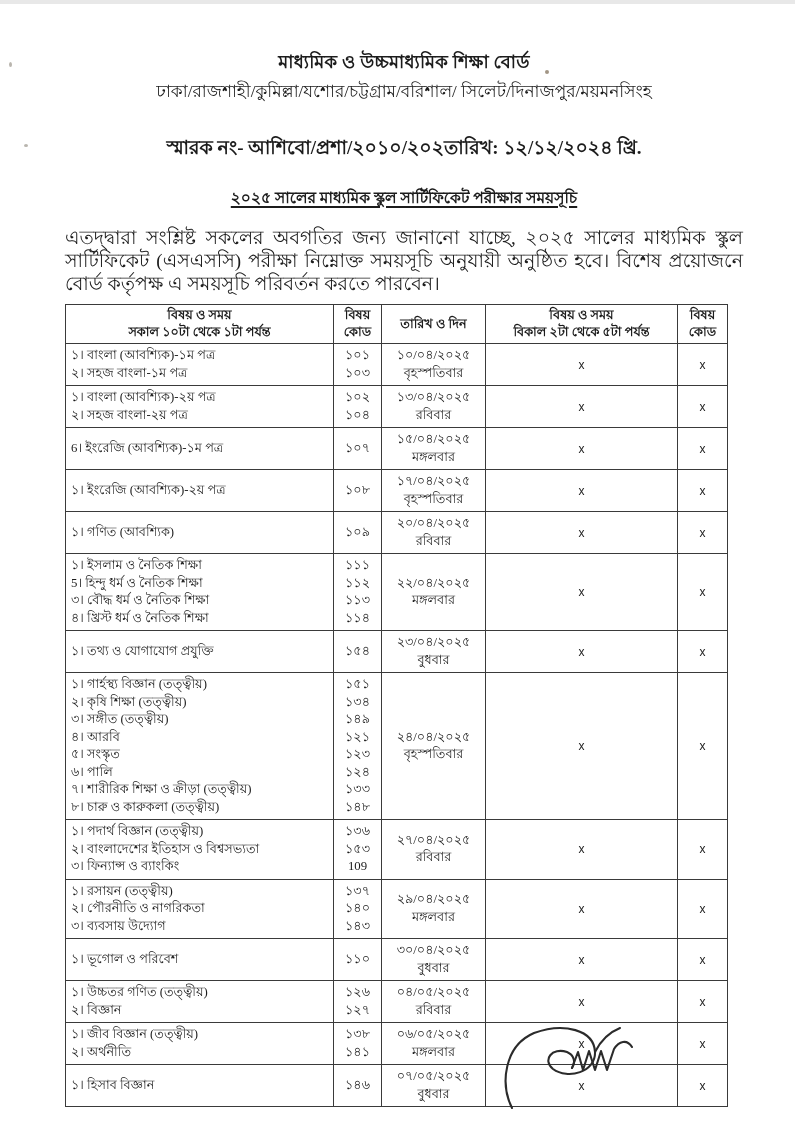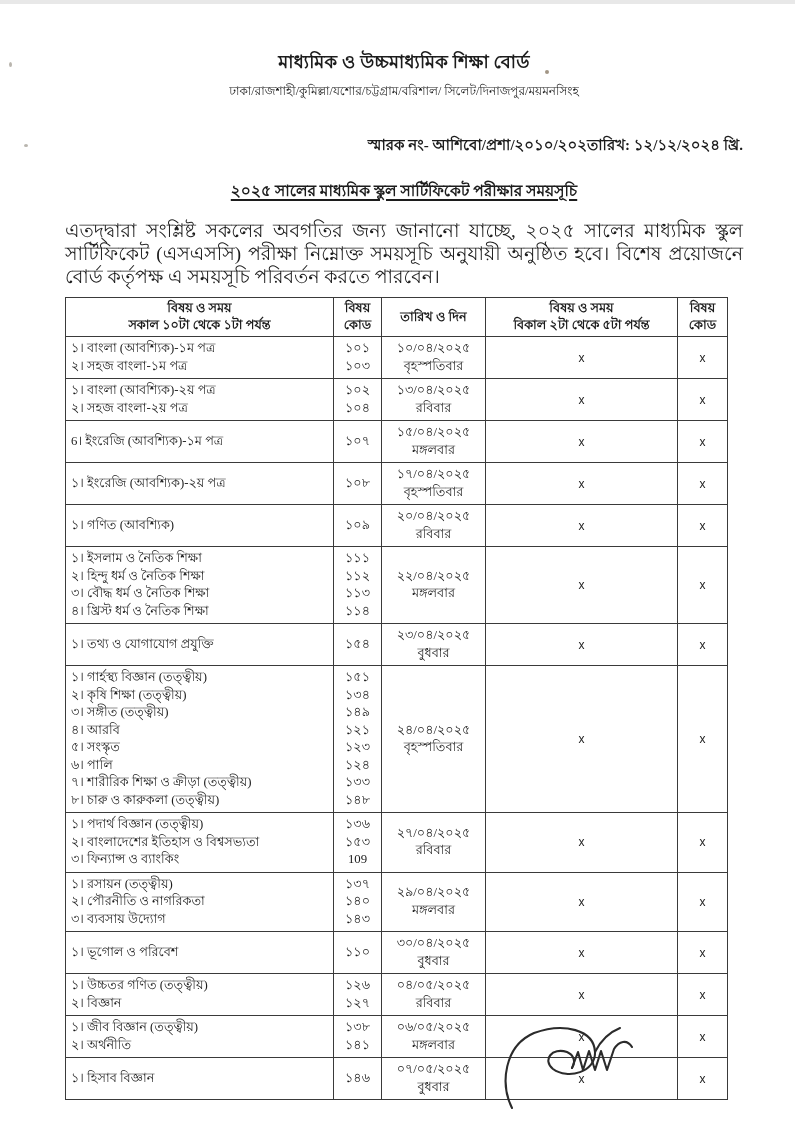--- a/index.html
+++ b/index.html
@@ -19,27 +19,27 @@
     line-height:24px;
     letter-spacing:.2px;
   }
   .artifact-dot{
     position:absolute;top:66px;left:545px;
     width:4px;height:4px;border-radius:50%;
     background:#8a7a66;opacity:.8;
   }
   .board-regions{
     text-align:center;
-    font-size:12px;
+    font-size:17px;
     margin-top:9px;line-height:17px;
   }
   .memo-row{
-    display:flex;justify-content:flex-end;align-items:baseline;
+    display:flex;justify-content:center;align-items:baseline;
     margin-top:33px;
-    font-size:15px;font-weight:bold;
+    font-size:19px;font-weight:bold;
   }
   .doc-title{
     text-align:center;
     margin-top:21px;
     font-size:15.5px;font-weight:bold;
   }
   .doc-title span{
     text-decoration:underline;
     text-underline-offset:3px;
     text-decoration-thickness:1.5px;
@@ -205,21 +205,21 @@
             <td class="c-date">
               <div>২০/০৪/২০২৫</div>
               <div>রবিবার</div>
             </td>
             <td class="c-pm">x</td>
             <td class="c-pmcode">x</td>
           </tr>
           <tr>
             <td class="c-subject">
               <div>১। ইসলাম ও নৈতিক শিক্ষা</div>
-              <div>২। হিন্দু ধর্ম ও নৈতিক শিক্ষা</div>
+              <div>5। হিন্দু ধর্ম ও নৈতিক শিক্ষা</div>
               <div>৩। বৌদ্ধ ধর্ম ও নৈতিক শিক্ষা</div>
               <div>৪। খ্রিস্ট ধর্ম ও নৈতিক শিক্ষা</div>
             </td>
             <td class="c-code">
               <div>১১১</div>
               <div>১১২</div>
               <div>১১৩</div>
               <div>১১৪</div>
             </td>
             <td class="c-date">

